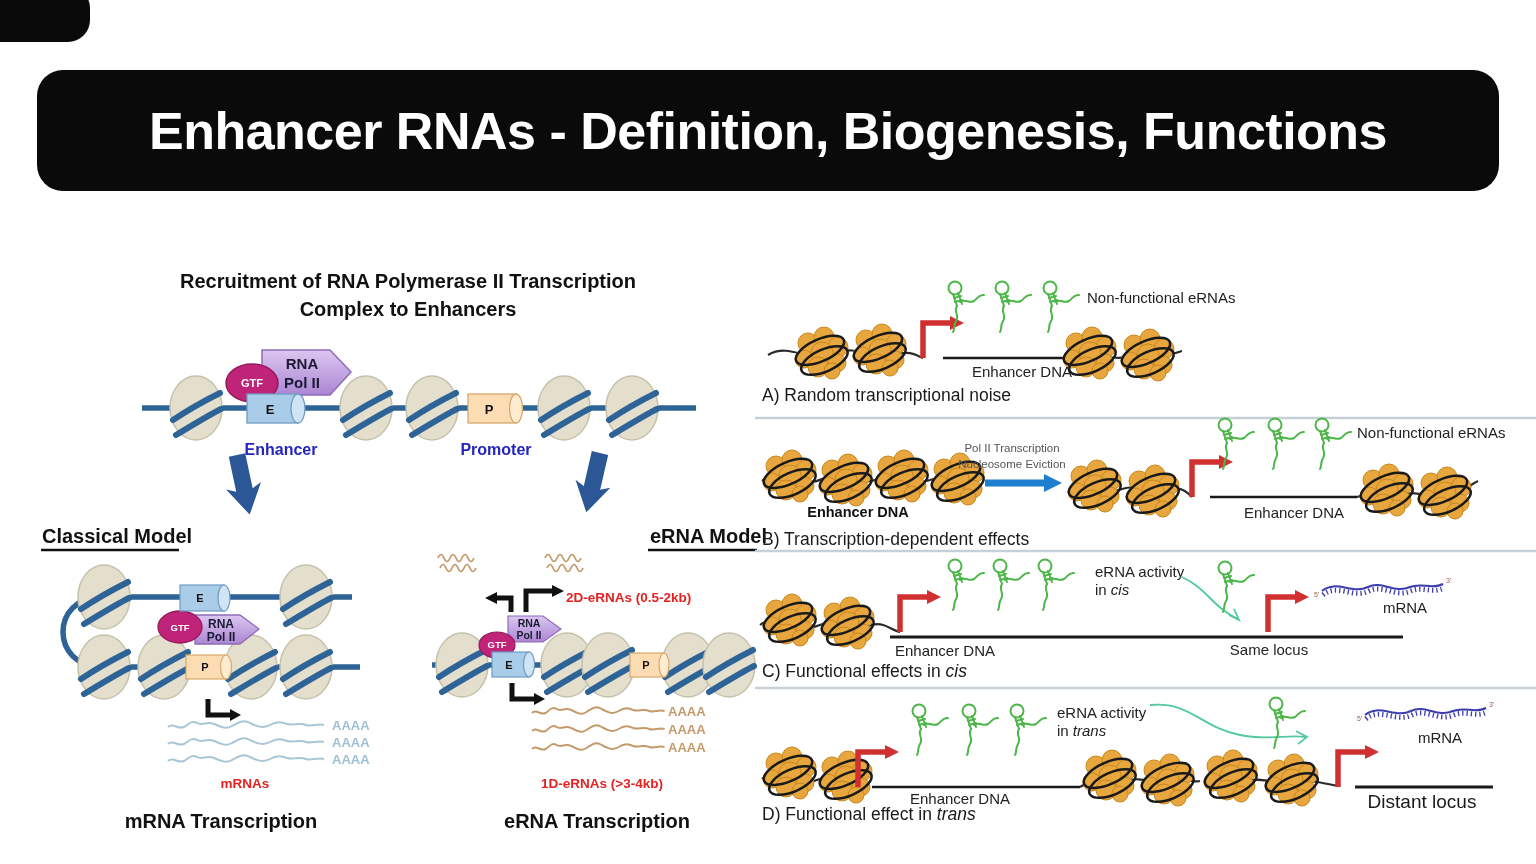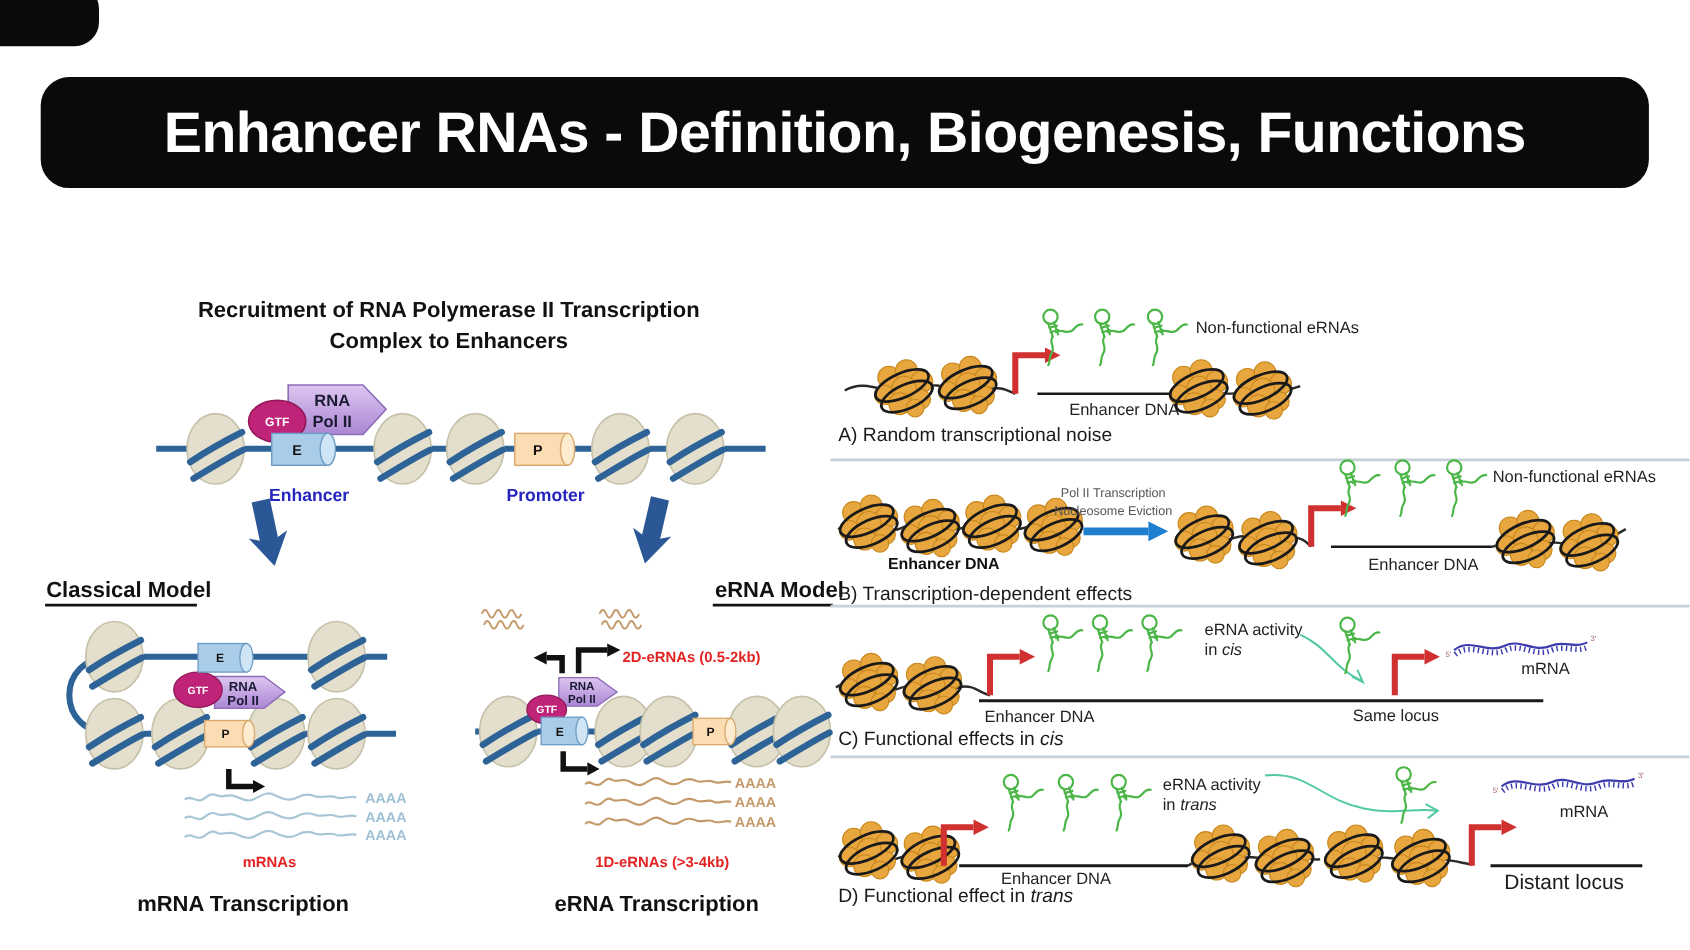--- a/index.html
+++ b/index.html
@@ -1,16 +1,16 @@
 <!DOCTYPE html>
 <html><head>
 <meta charset="utf-8">
 <style>
   html,body{margin:0;padding:0;background:#fff;width:1536px;height:864px;overflow:hidden;}
-  .banner{position:absolute;left:37px;top:70px;width:1462px;height:101px;background:#0a0a0a;border-radius:26px;display:flex;align-items:center;justify-content:center;}
+  .banner{position:absolute;left:37px;top:70px;width:1462px;height:121px;background:#0a0a0a;border-radius:26px;display:flex;align-items:center;justify-content:center;}
   .banner span{color:#fff;font-family:"Liberation Sans",sans-serif;font-weight:bold;font-size:52px;letter-spacing:-0.5px;white-space:nowrap;}
   .corner{position:absolute;left:-30px;top:-14px;width:120px;height:56px;background:#0a0a0a;border-radius:22px;}
   #figures{position:absolute;left:0;top:255px;}
   #figures text{font-family:"Liberation Sans",sans-serif;}
   .big{font-weight:bold;font-size:20px;fill:#111}
   .cap{font-size:17.5px;fill:#1a1a1a}
   .lbl{font-size:15px;fill:#222}
   .lblb{font-size:14.5px;font-weight:bold;fill:#111}
   .sm{font-size:11.5px;fill:#555}
   .redt{font-size:13.5px;font-weight:bold;fill:#e32222}

